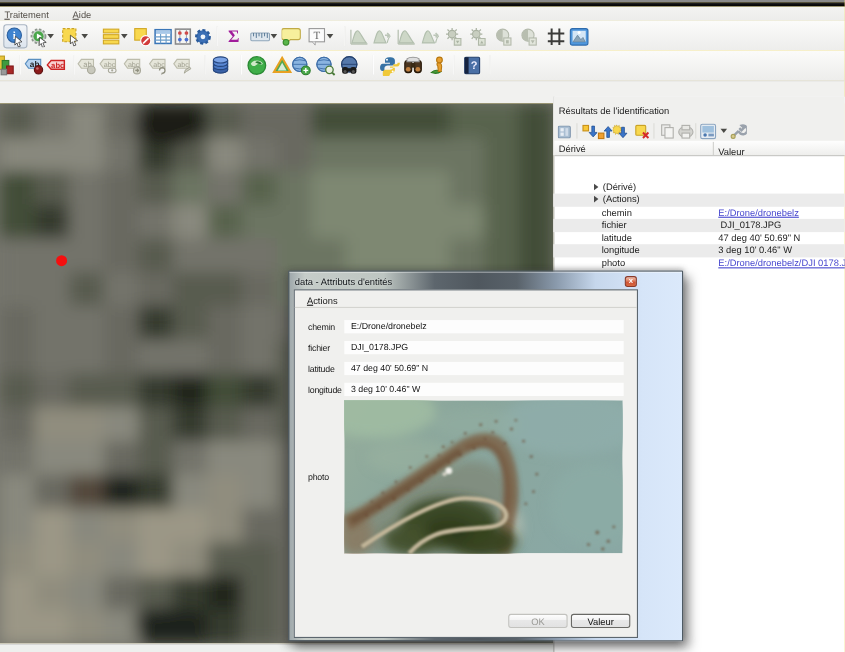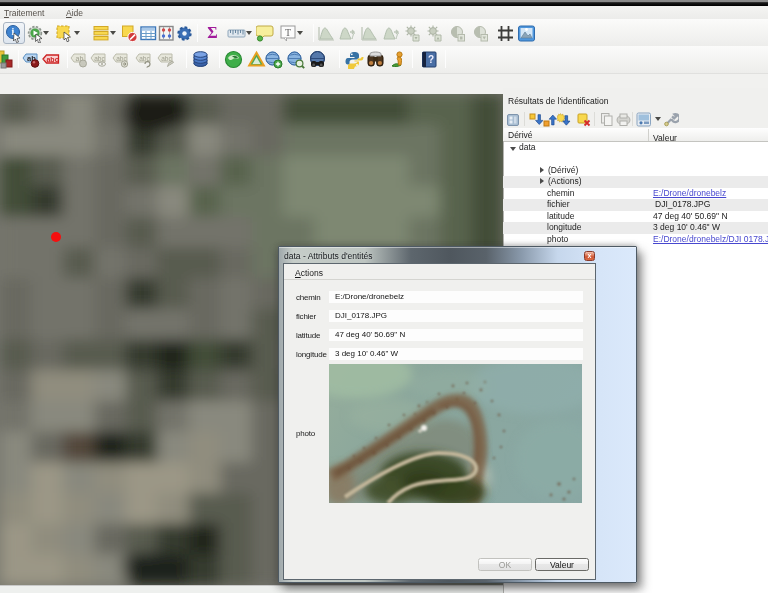--- a/index.html
+++ b/index.html
@@ -587,30 +587,29 @@
 <svg class="abs" style="left:663px;top:111px" width="16" height="16">
       <path d="M3,13.5 L8.5,8 M8.5,8 a4,4 0 1 0 2.8,-4.8 l2,2 l-2.2,2.2 l-2,-2" fill="none" stroke="#9aa2ac" stroke-width="2.2"></path>
       <circle cx="3.5" cy="13" r="1.8" fill="#d8cc90" stroke="#a8a05a"></circle>
     </svg>
 
 <div class="abs" style="left:504px;top:128px;width:264px;height:13.5px;background:linear-gradient(#fefefe,#eeeeec);border-bottom:1px solid #c4c4c0"></div>
 <div class="abs" style="left:648px;top:129px;width:1px;height:12px;background:#d0d0cc"></div>
 <div class="abs" style="left:508px;top:130px;font-size:8.5px;color:#222">Dérivé</div>
 <div class="abs" style="left:653px;top:133px;font-size:8.5px;color:#222">Valeur</div>
 
-<div class="trow" style="top:141.5px"><span style="margin-left:7px"><span class="arr-d"></span><b style="font-weight:normal">data</b></span></div>
 <div class="trow" style="top:164.5px"><span style="margin-left:37px"><span class="arr-r"></span>(Dérivé)</span></div>
 <div class="trow tg" style="top:176px"><span style="margin-left:37px"><span class="arr-r"></span>(Actions)</span></div>
 <div class="trow" style="top:187.5px"><span style="margin-left:44px">chemin</span><span class="abs lnk" style="left:150px">E:/Drone/dronebelz</span></div>
 <div class="trow tg" style="top:199px"><span style="margin-left:44px">fichier</span><span class="abs" style="left:152px">DJI_0178.JPG</span></div>
 <div class="trow" style="top:210.5px"><span style="margin-left:44px">latitude</span><span class="abs" style="left:150px">47 deg 40' 50.69" N</span></div>
 <div class="trow tg" style="top:222px"><span style="margin-left:44px">longitude</span><span class="abs" style="left:150px">3 deg 10' 0.46" W</span></div>
 <div class="trow" style="top:233.5px"><span style="margin-left:44px">photo</span><span class="abs lnk" style="left:150px">E:/Drone/dronebelz/DJI 0178.JPG</span></div>
 
-<div class="abs" style="left:278px;top:246px;width:359px;height:337px;
+<div class="abs" style="left:262px;top:246px;width:359px;height:337px;
  background:linear-gradient(90deg,#9fa8ab 0,#c6cdc9 4%,#bdc5c1 24%,#5d666d 37%,#4f575e 48%,#59626a 58%,#8a9aac 68%,#c6d7ec 78%,#d6e5f8 90%,#dbe9fb 100%);
  border:1px solid #4e5a64;border-radius:1px;
  box-shadow:5px 6px 10px rgba(50,50,50,.55),-3px 3px 7px rgba(70,70,70,.3),0 -2px 5px rgba(70,70,70,.25)">
  <div class="abs" style="left:0;top:0;width:100%;height:1px;background:rgba(255,255,255,.45)"></div>
  <div class="abs" style="left:5px;top:3.5px;font-size:8.5px;color:#101418;text-shadow:0 0 2px rgba(255,255,255,.6)">data - Attributs d'entités</div>
  <div class="abs" style="left:305px;top:3.5px;width:11px;height:10px;border-radius:2.5px;border:1px solid #8a3a2a;
   background:linear-gradient(#f4c0ae,#e08060 40%,#cf5535 60%,#d96a42);text-align:center;line-height:8px;font-size:7px;font-weight:bold;color:#fff">x</div>
  <div class="abs" style="left:4px;top:16px;width:313px;height:317px;background:#f0f0ee;border:1px solid #5c666e">
    <div class="abs" style="left:0;top:0;width:311px;height:16px;border-bottom:1px solid #d4d4d0"></div>
    <div class="abs" style="left:11px;top:3.5px;font-size:8.5px;color:#1a1a1a"><u>A</u>ctions</div>

